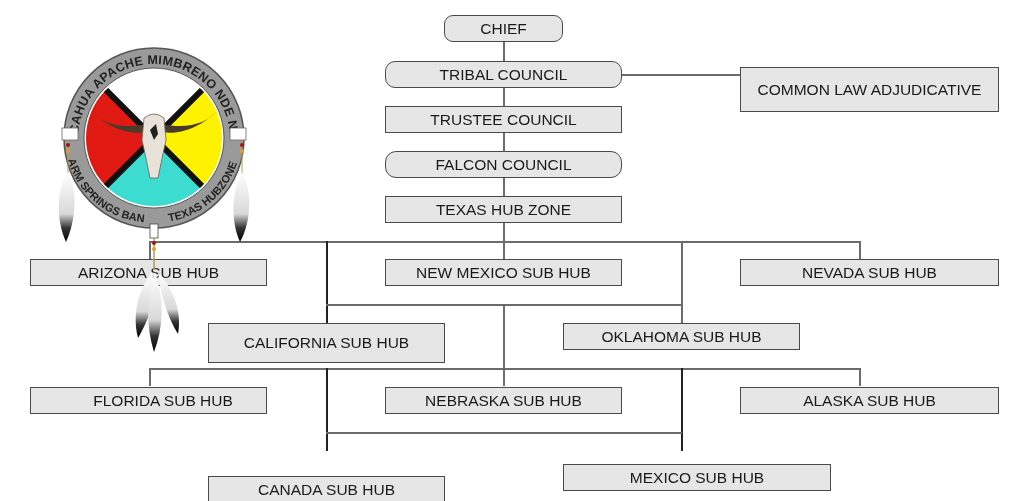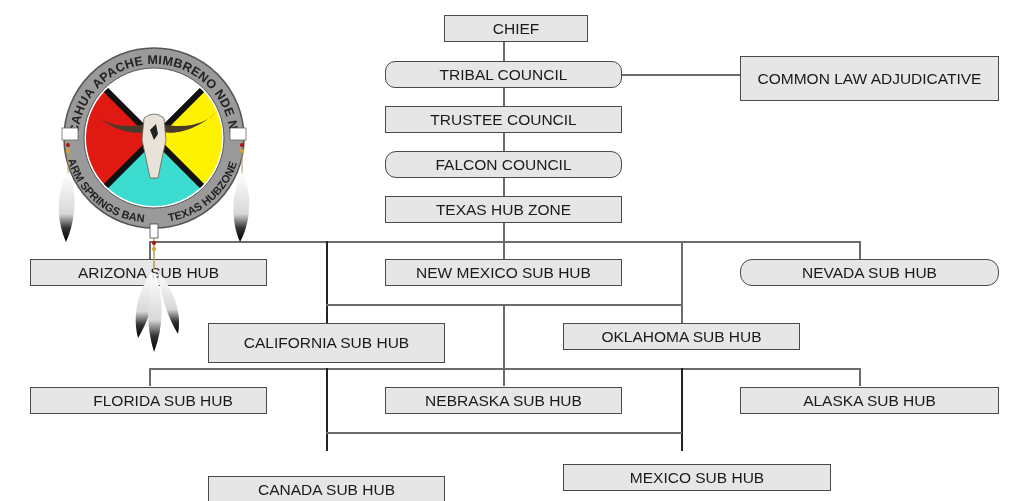--- a/index.html
+++ b/index.html
@@ -39,30 +39,30 @@
   <div class="line vl" style="left:503px;top:304px;height:64px;"></div>
   <div class="line hl" style="left:149px;top:368px;width:711px;"></div>
   <div class="line vl" style="left:149px;top:368px;height:18px;"></div>
   <div class="line vl" style="left:503px;top:368px;height:18px;"></div>
   <div class="line vl" style="left:859px;top:368px;height:18px;"></div>
   <div class="line vl dk" style="left:326px;top:368px;height:83px;"></div>
   <div class="line vl dk" style="left:681px;top:368px;height:83px;"></div>
   <div class="line hl" style="left:326px;top:432px;width:356px;"></div>
 </div>
 
-<div class="node" style="left:444px;top:15px;width:144px;height:27px;">CHIEF</div>
+<div class="node" style="left:444px;top:15px;width:119px;height:27px;border-radius:9px;">CHIEF</div>
 <div class="node" style="left:385px;top:61px;width:237px;height:27px;border-radius:10px;">TRIBAL COUNCIL</div>
-<div class="node" style="left:740px;top:56px;width:259px;height:45px;">COMMON LAW ADJUDICATIVE</div>
+<div class="node" style="left:740px;top:67px;width:259px;height:45px;">COMMON LAW ADJUDICATIVE</div>
 <div class="node" style="left:385px;top:106px;width:237px;height:27px;">TRUSTEE COUNCIL</div>
 <div class="node" style="left:385px;top:151px;width:237px;height:27px;border-radius:11px;">FALCON COUNCIL</div>
 <div class="node" style="left:385px;top:196px;width:237px;height:27px;">TEXAS HUB ZONE</div>
 
 <div class="node" style="left:30px;top:259px;width:237px;height:27px;">ARIZONA SUB HUB</div>
 <div class="node" style="left:385px;top:259px;width:237px;height:27px;">NEW MEXICO SUB HUB</div>
-<div class="node" style="left:740px;top:259px;width:259px;height:27px;border-radius:12px;">NEVADA SUB HUB</div>
+<div class="node" style="left:740px;top:259px;width:259px;height:27px;">NEVADA SUB HUB</div>
 <div class="node" style="left:208px;top:323px;width:237px;height:40px;">CALIFORNIA SUB HUB</div>
 <div class="node" style="left:563px;top:323px;width:237px;height:27px;">OKLAHOMA SUB HUB</div>
 
 <div class="node" style="left:30px;top:387px;width:237px;height:27px;padding-left:29px;">FLORIDA SUB HUB</div>
 <div class="node" style="left:385px;top:387px;width:237px;height:27px;">NEBRASKA SUB HUB</div>
 <div class="node" style="left:740px;top:387px;width:259px;height:27px;">ALASKA SUB HUB</div>
 <div class="node" style="left:208px;top:476px;width:237px;height:27px;">CANADA SUB HUB</div>
 <div class="node" style="left:563px;top:464px;width:268px;height:27px;">MEXICO SUB HUB</div>
 
 <svg id="logo" viewBox="0 0 310 360" xmlns="http://www.w3.org/2000/svg">

